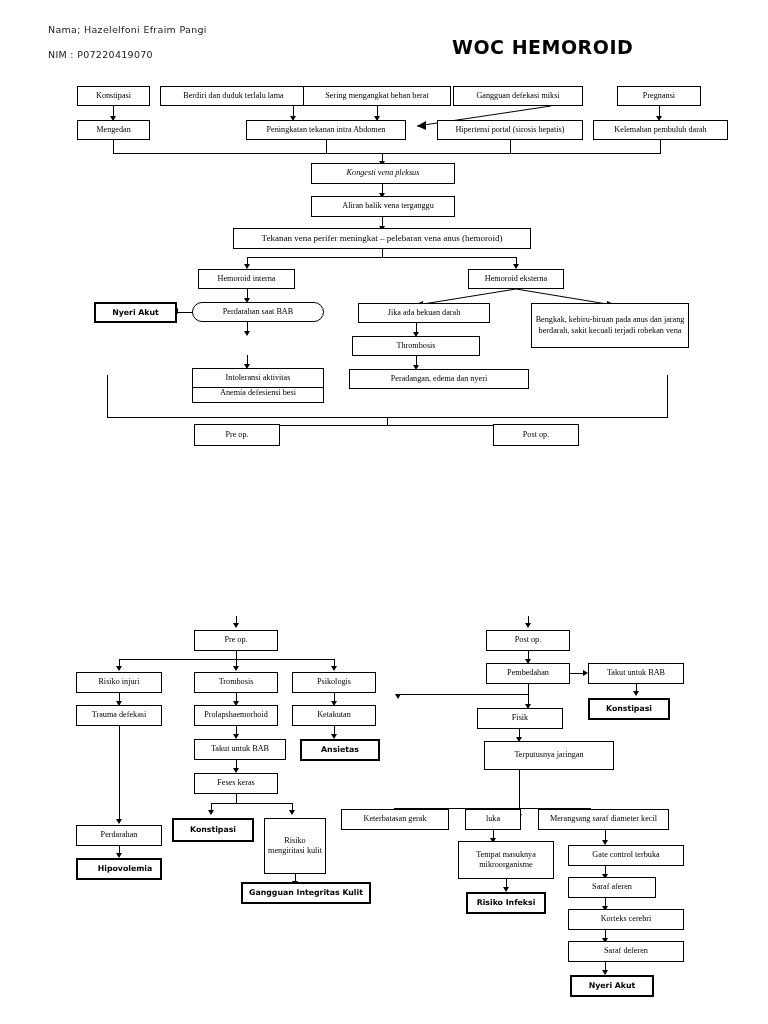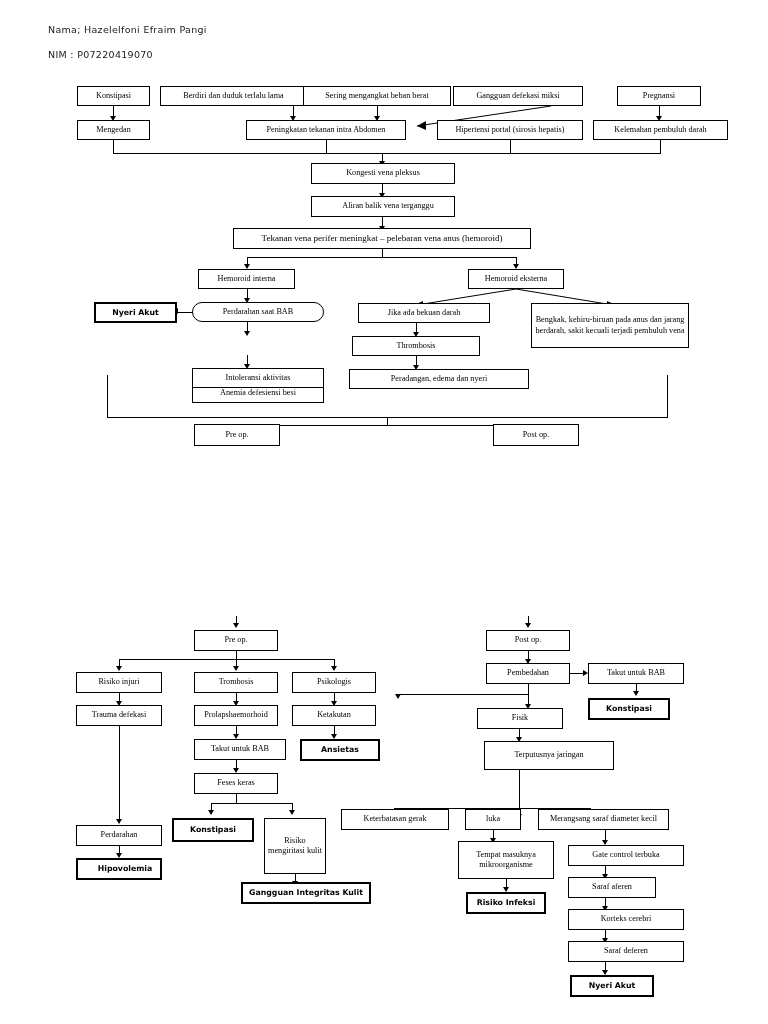--- a/index.html
+++ b/index.html
@@ -95,20 +95,21 @@
     overflow: visible;
   }
 </style>
 </head>
 <body>
 
 <div id="page">
 
   <div class="hdr" style="left:48px; top:24px;">Nama; Hazelelfoni Efraim Pangi</div>
   <div class="hdr" style="left:48px; top:49px;">NIM : P07220419070</div>
+  <div class="title" style="left:452px; top:36px;">WOC HEMOROID</div>
 
   <div class="node" style="left:77px; top:86px; width:73px; height:20px;">Konstipasi</div>
   <div class="node" style="left:160px; top:86px; width:147px; height:20px;">Berdiri dan duduk terlalu lama</div>
   <div class="node" style="left:303px; top:86px; width:148px; height:20px;">Sering mengangkat beban berat</div>
   <div class="node" style="left:453px; top:86px; width:130px; height:20px;">Gangguan defekasi miksi</div>
   <div class="node" style="left:617px; top:86px; width:84px; height:20px;">Pregnansi</div>
 
   <div class="ln lnv" style="left:113px; top:106px; height:12px;"></div>
   <div class="arr arr-d" style="left:110px; top:116px;"></div>
   <div class="ln lnv" style="left:293px; top:106px; height:12px;"></div>
@@ -129,21 +130,21 @@
   <div class="node" style="left:593px; top:120px; width:135px; height:20px;">Kelemahan pembuluh darah</div>
 
   <div class="ln lnv" style="left:113px; top:140px; height:13px;"></div>
   <div class="ln lnv" style="left:326px; top:140px; height:13px;"></div>
   <div class="ln lnv" style="left:510px; top:140px; height:13px;"></div>
   <div class="ln lnv" style="left:660px; top:140px; height:13px;"></div>
   <div class="ln lnh" style="left:113px; top:153px; width:548px;"></div>
   <div class="ln lnv" style="left:382px; top:153px; height:10px;"></div>
   <div class="arr arr-d" style="left:379px; top:161px;"></div>
 
-  <div class="node" style="left:311px; top:163px; width:144px; height:21px;">Kongesti vena pleksus</div>
+  <div class="node" style="left:311px; top:163px; width:144px; height:21px;font-style:italic;">Kongesti vena pleksus</div>
   <div class="ln lnv" style="left:382px; top:184px; height:11px;"></div>
   <div class="arr arr-d" style="left:379px; top:193px;"></div>
 
   <div class="node" style="left:311px; top:196px; width:144px; height:21px;padding-left:12px;">Aliran balik vena terganggu</div>
   <div class="ln lnv" style="left:382px; top:217px; height:11px;"></div>
   <div class="arr arr-d" style="left:379px; top:226px;"></div>
 
   <div class="node big" style="left:233px; top:228px; width:298px; height:21px;">Tekanan vena perifer meningkat – pelebaran vena anus (hemoroid)</div>
 
   <div class="ln lnv" style="left:382px; top:249px; height:8px;"></div>
@@ -179,21 +180,21 @@
   </svg>
 
   <div class="node" style="left:358px; top:303px; width:132px; height:20px;">Jika ada bekuan darah</div>
   <div class="ln lnv" style="left:416px; top:323px; height:11px;"></div>
   <div class="arr arr-d" style="left:413px; top:332px;"></div>
   <div class="node" style="left:352px; top:336px; width:128px; height:20px;">Thrombosis</div>
   <div class="ln lnv" style="left:416px; top:356px; height:11px;"></div>
   <div class="arr arr-d" style="left:413px; top:365px;"></div>
   <div class="node" style="left:349px; top:369px; width:180px; height:20px;">Peradangan, edema dan nyeri</div>
 
-  <div class="node" style="left:531px; top:303px; width:158px; height:45px;">Bengkak, kebiru-biruan pada anus dan jarang berdarah, sakit kecuali terjadi pembuluh vena</div>
+  <div class="node" style="left:531px; top:303px; width:158px; height:45px;">Bengkak, kebiru-biruan pada anus dan jarang berdarah, sakit kecuali terjadi robekan vena</div>
 
   <div class="ln lnv" style="left:107px; top:375px; height:42px;"></div>
   <div class="ln lnv" style="left:667px; top:375px; height:42px;"></div>
   <div class="ln lnh" style="left:107px; top:417px; width:561px;"></div>
   <div class="ln lnv" style="left:387px; top:417px; height:8px;"></div>
   <div class="ln lnh" style="left:237px; top:425px; width:300px;"></div>
   <div class="ln lnv" style="left:237px; top:425px; height:8px;"></div>
   <div class="arr arr-d" style="left:234px; top:431px;"></div>
   <div class="ln lnv" style="left:536px; top:425px; height:8px;"></div>
   <div class="arr arr-d" style="left:533px; top:431px;"></div>

